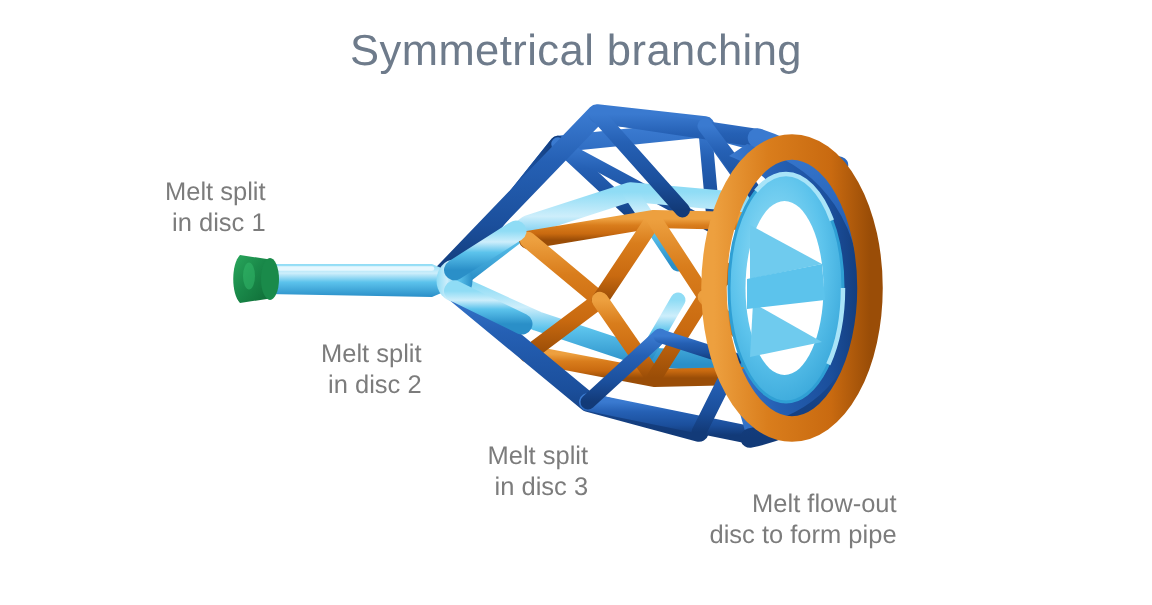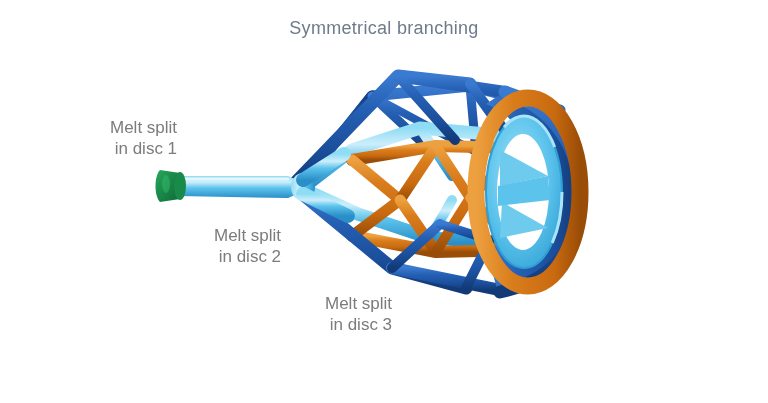--- a/index.html
+++ b/index.html
@@ -7,21 +7,21 @@
     width:768px;height:403px;
     background:#ffffff;
     font-family:"Liberation Sans",sans-serif;
     overflow:hidden;position:relative;
   }
   #stage{position:absolute;inset:0;}
 
   #title{
     position:absolute;left:0;top:18px;width:768px;
     text-align:center;
-    font-size:18px;font-weight:400;letter-spacing:.3px;
+    font-size:29px;font-weight:400;letter-spacing:.3px;
     color:#6e7b8b;
     white-space:nowrap;
   }
 
   .label{
     position:absolute;
     font-size:17px;line-height:21px;
     color:#7c7c7c;
     white-space:pre-line;
     text-align:right;
@@ -179,14 +179,16 @@
       <ellipse cx="166" cy="184" rx="4" ry="9" fill="#33b869" opacity=".55"></ellipse>
     </g>
   </svg>
 
   <div class="label" id="lbl1">Melt split
 in disc 1</div>
   <div class="label" id="lbl2">Melt split
 in disc 2</div>
   <div class="label" id="lbl3">Melt split
 in disc 3</div>
+  <div class="label" id="lbl4">Melt flow-out
+disc to form pipe</div>
 
 </div>
 
 </body></html>

